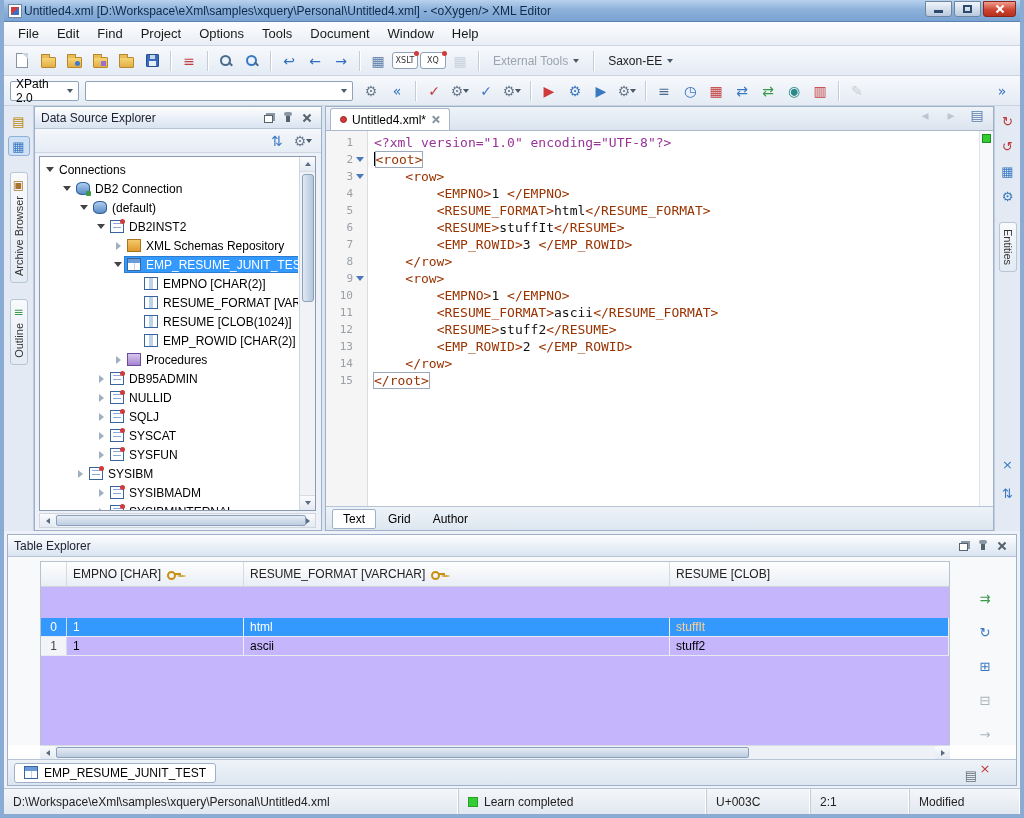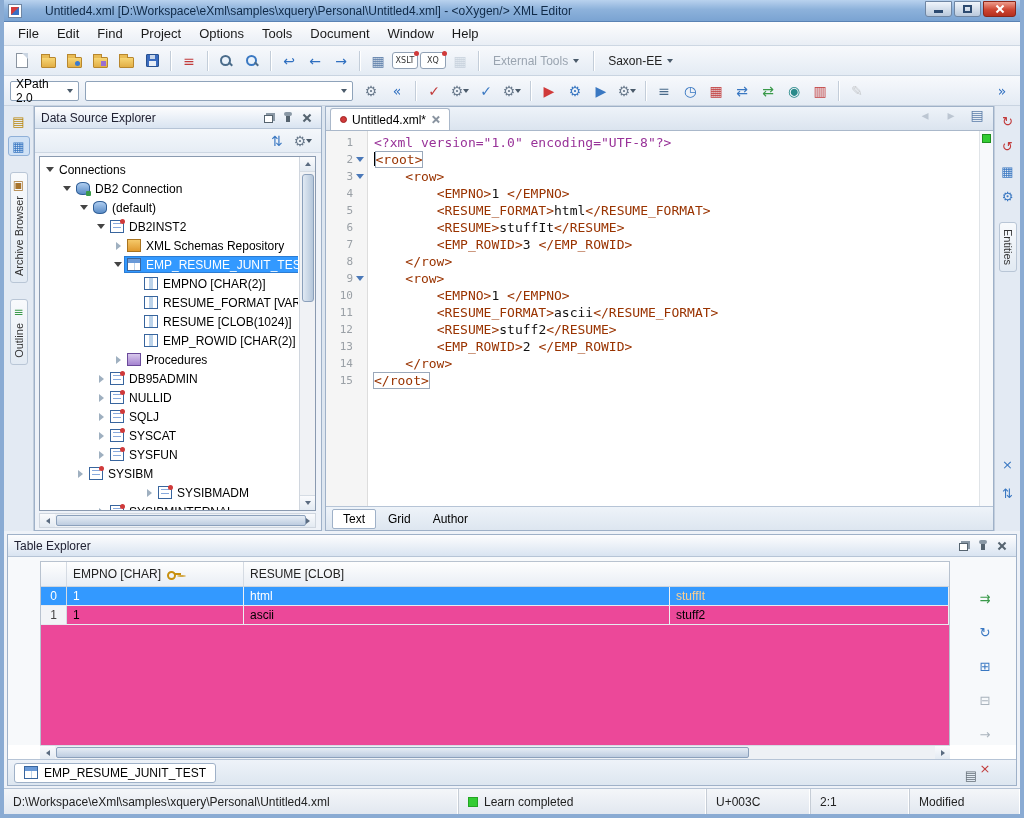--- a/index.html
+++ b/index.html
@@ -2,21 +2,21 @@
 <html style="--sel: #3399ff; --selb: #2b7cd3; --green: #33cc33; --clob: #ffd08f; --tag: #993300; --pi: #993399;"><head>
 <meta charset="utf-8">
 <style>
   * { box-sizing: border-box; margin: 0; padding: 0; }
   html,body { width:1024px; height:818px; overflow:hidden; background:#dde6f0;
               font-family:"Liberation Sans",sans-serif; }
   .window { position:absolute; inset:0; border:4px solid #8aabd3; border-top:none;
             display:flex; flex-direction:column; background:#eef2f8; }
 
   
-  .titlebar { height:22px; flex:none; display:flex; align-items:center; gap:23px;
+  .titlebar { height:22px; flex:none; display:flex; align-items:center; gap:2px;
               background:linear-gradient(#b9d2ee,#8db2db 45%,#7aa3d2);
               border-bottom:1px solid #5a82b4; padding:0 4px; }
   .appicon { width:14px; height:14px; background:#fff; border:1px solid #6f86a3; position:relative; flex:none; }
   .appicon::before { content:''; position:absolute; inset:2px; background:linear-gradient(135deg,#d23b3b 45%,#3a6fc4 55%); }
   .wtitle { font-size:12px; color:#102a48; white-space:nowrap; overflow:hidden; flex:1; }
   .winbtns { display:flex; gap:2px; align-self:flex-start; margin-top:1px; }
   .wbtn { width:27px; height:16px; border:1px solid #6f86a3; border-radius:0 0 3px 3px;
           background:linear-gradient(#f0f5fb,#b9c9dc); display:flex; align-items:center; justify-content:center; position:relative; }
   .wbtn.close { background:linear-gradient(#ee9d8d,#ce4632 55%,#b52f1e); border-color:#8a2619; width:33px; }
   .i-min { width:9px; height:3px; background:#2c4a70; margin-top:5px; }
@@ -179,21 +179,21 @@
   .railico { width:22px; height:20px; margin-top:5px; display:flex; align-items:center; justify-content:center;
              font-family:"DejaVu Sans",sans-serif; font-size:13px; }
   .railspacer { flex:1; }
   .railbottom { margin-bottom:28px; display:flex; flex-direction:column; gap:4px; align-items:center; }
 
   
   .tablegroup { flex:none; height:252px; margin:3px 3px 0; display:flex; flex-direction:column;
                 border:1px solid #9fb1c8; background:#fff; }
   .txbody { flex:1; position:relative; background:#f7f9fb; min-height:0; }
   .txtable { position:absolute; left:32px; top:4px; right:66px; bottom:0; border:1px solid #b8c2cf;
-             border-bottom:none; background:#ec4899; display:flex; flex-direction:column; overflow:hidden; }
+             border-bottom:none; background:#c4b5fd; display:flex; flex-direction:column; overflow:hidden;gap:31px; }
   .txhead { display:flex; flex:none; height:25px; background:linear-gradient(#fefefe,#e9eef5);
             border-bottom:1px solid #cdd5de; font-size:12px; color:#222; }
   .th { display:flex; align-items:center; padding:0 6px; border-right:1px solid #d5dbe3; overflow:hidden; }
   .w0 { width:26px; flex:none; justify-content:center; }
   .w1 { width:177px; flex:none; } .w2 { width:426px; flex:none; } .w3 { flex:1; border-right:none; }
   .txrow { display:flex; height:19px; font-size:12px; border-bottom:1px solid #e7ebf0; }
   .td { display:flex; align-items:center; padding:0 6px; border-right:1px solid #edf0f4; overflow:hidden; }
   .td.w0 { background:#f2f4f7; border-right:1px solid #d5dbe3; color:#444; }
   .txrow.sel { background:var(--sel); color:#fff; }
   .txrow.sel .td.w0 { background:var(--sel); color:#fff; }
@@ -555,21 +555,21 @@
                 <span class="tlabel">SYSFUN</span>
               </span>
             </div>
             <div class="trow" style="padding-left: 34px;">
               <span class="tarrow col"></span>
               <span class="nodebox">
                 <span class="tico t-schema"></span>
                 <span class="tlabel">SYSIBM</span>
               </span>
             </div>
-            <div class="trow" style="padding-left: 55px; margin-left: 48px;">
+            <div class="trow" style="padding-left: 55px;">
               <span class="tarrow col"></span>
               <span class="nodebox">
                 <span class="tico t-schema"></span>
                 <span class="tlabel">SYSIBMADM</span>
               </span>
             </div>
             <div class="trow" style="padding-left: 55px;">
               <span class="tarrow col"></span>
               <span class="nodebox">
                 <span class="tico t-schema"></span>
@@ -751,20 +751,24 @@
     <div class="txbody">
       <div class="txtable">
         <div class="txhead" id="txHead">
             <span class="th w0">
               <span></span>
             </span>
             <span class="th w1">
               <span>EMPNO [CHAR]</span>
               <span class="i-key"></span>
             </span>
+            <span class="th w2">
+              <span>RESUME_FORMAT [VARCHAR]</span>
+              <span class="i-key"></span>
+            </span>
             <span class="th w3">
               <span>RESUME [CLOB]</span>
             </span>
           </div>
         <div id="txRows">
             <div class="txrow sel">
               <span class="td w0">0</span>
               <span class="td w1">1</span>
               <span class="td w2">html</span>
               <span class="td w3">stuffIt</span>

